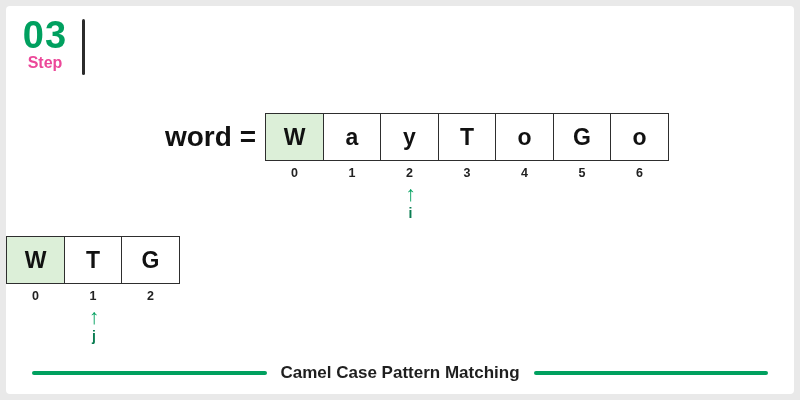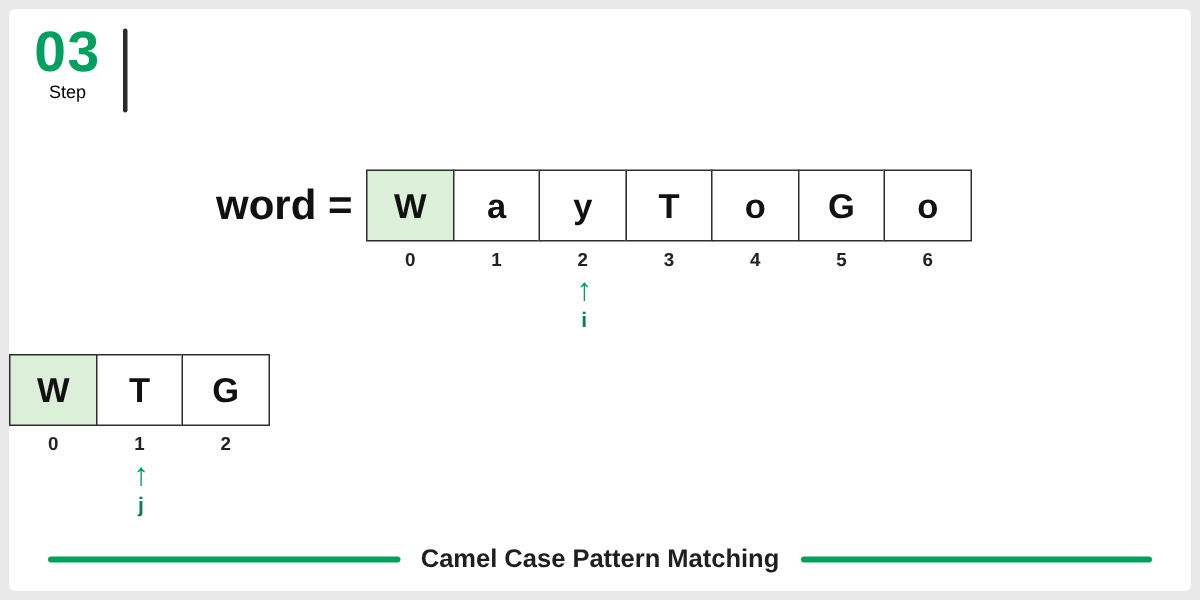--- a/index.html
+++ b/index.html
@@ -25,23 +25,23 @@
   }
   .step-badge { text-align: center; margin-right: 14px; min-width: 46px; }
   .step-number {
     font-size: 38px;
     font-weight: bold;
     color: var(--accent, #00a05f);
     line-height: 1.05;
     letter-spacing: 1px;
   }
   .step-label {
-    font-size: 12px;
-    font-weight: normal;
-    color: #000000;
+    font-size: 16px;
+    font-weight: bold;
+    color: #ec4899;
     margin-top: -2px;
   }
   .divider {
     width: 3px;
     height: 56px;
     background: #2b2b2b;
     border-radius: 2px;
     margin: 3px 16px 0 0;
     flex: 0 0 auto;
   }
@@ -51,21 +51,21 @@
     color: #3c3c3c;
     line-height: 1.38;
     padding-top: 4px;
     max-width: 672px;
   }
 
   
   .diagram { margin-top: 38px; }
   .row { display: flex; align-items: flex-start; margin-bottom: 56px; }
   .row-label {
-    width: 238px;
+    width: 259px;
     text-align: right;
     padding-right: 9px;
     font-size: 28px;
     font-weight: bold;
     color: #111;
     line-height: 48px;
     flex: 0 0 auto;
   }
   .array { position: relative; }
   .cells { display: flex; }

